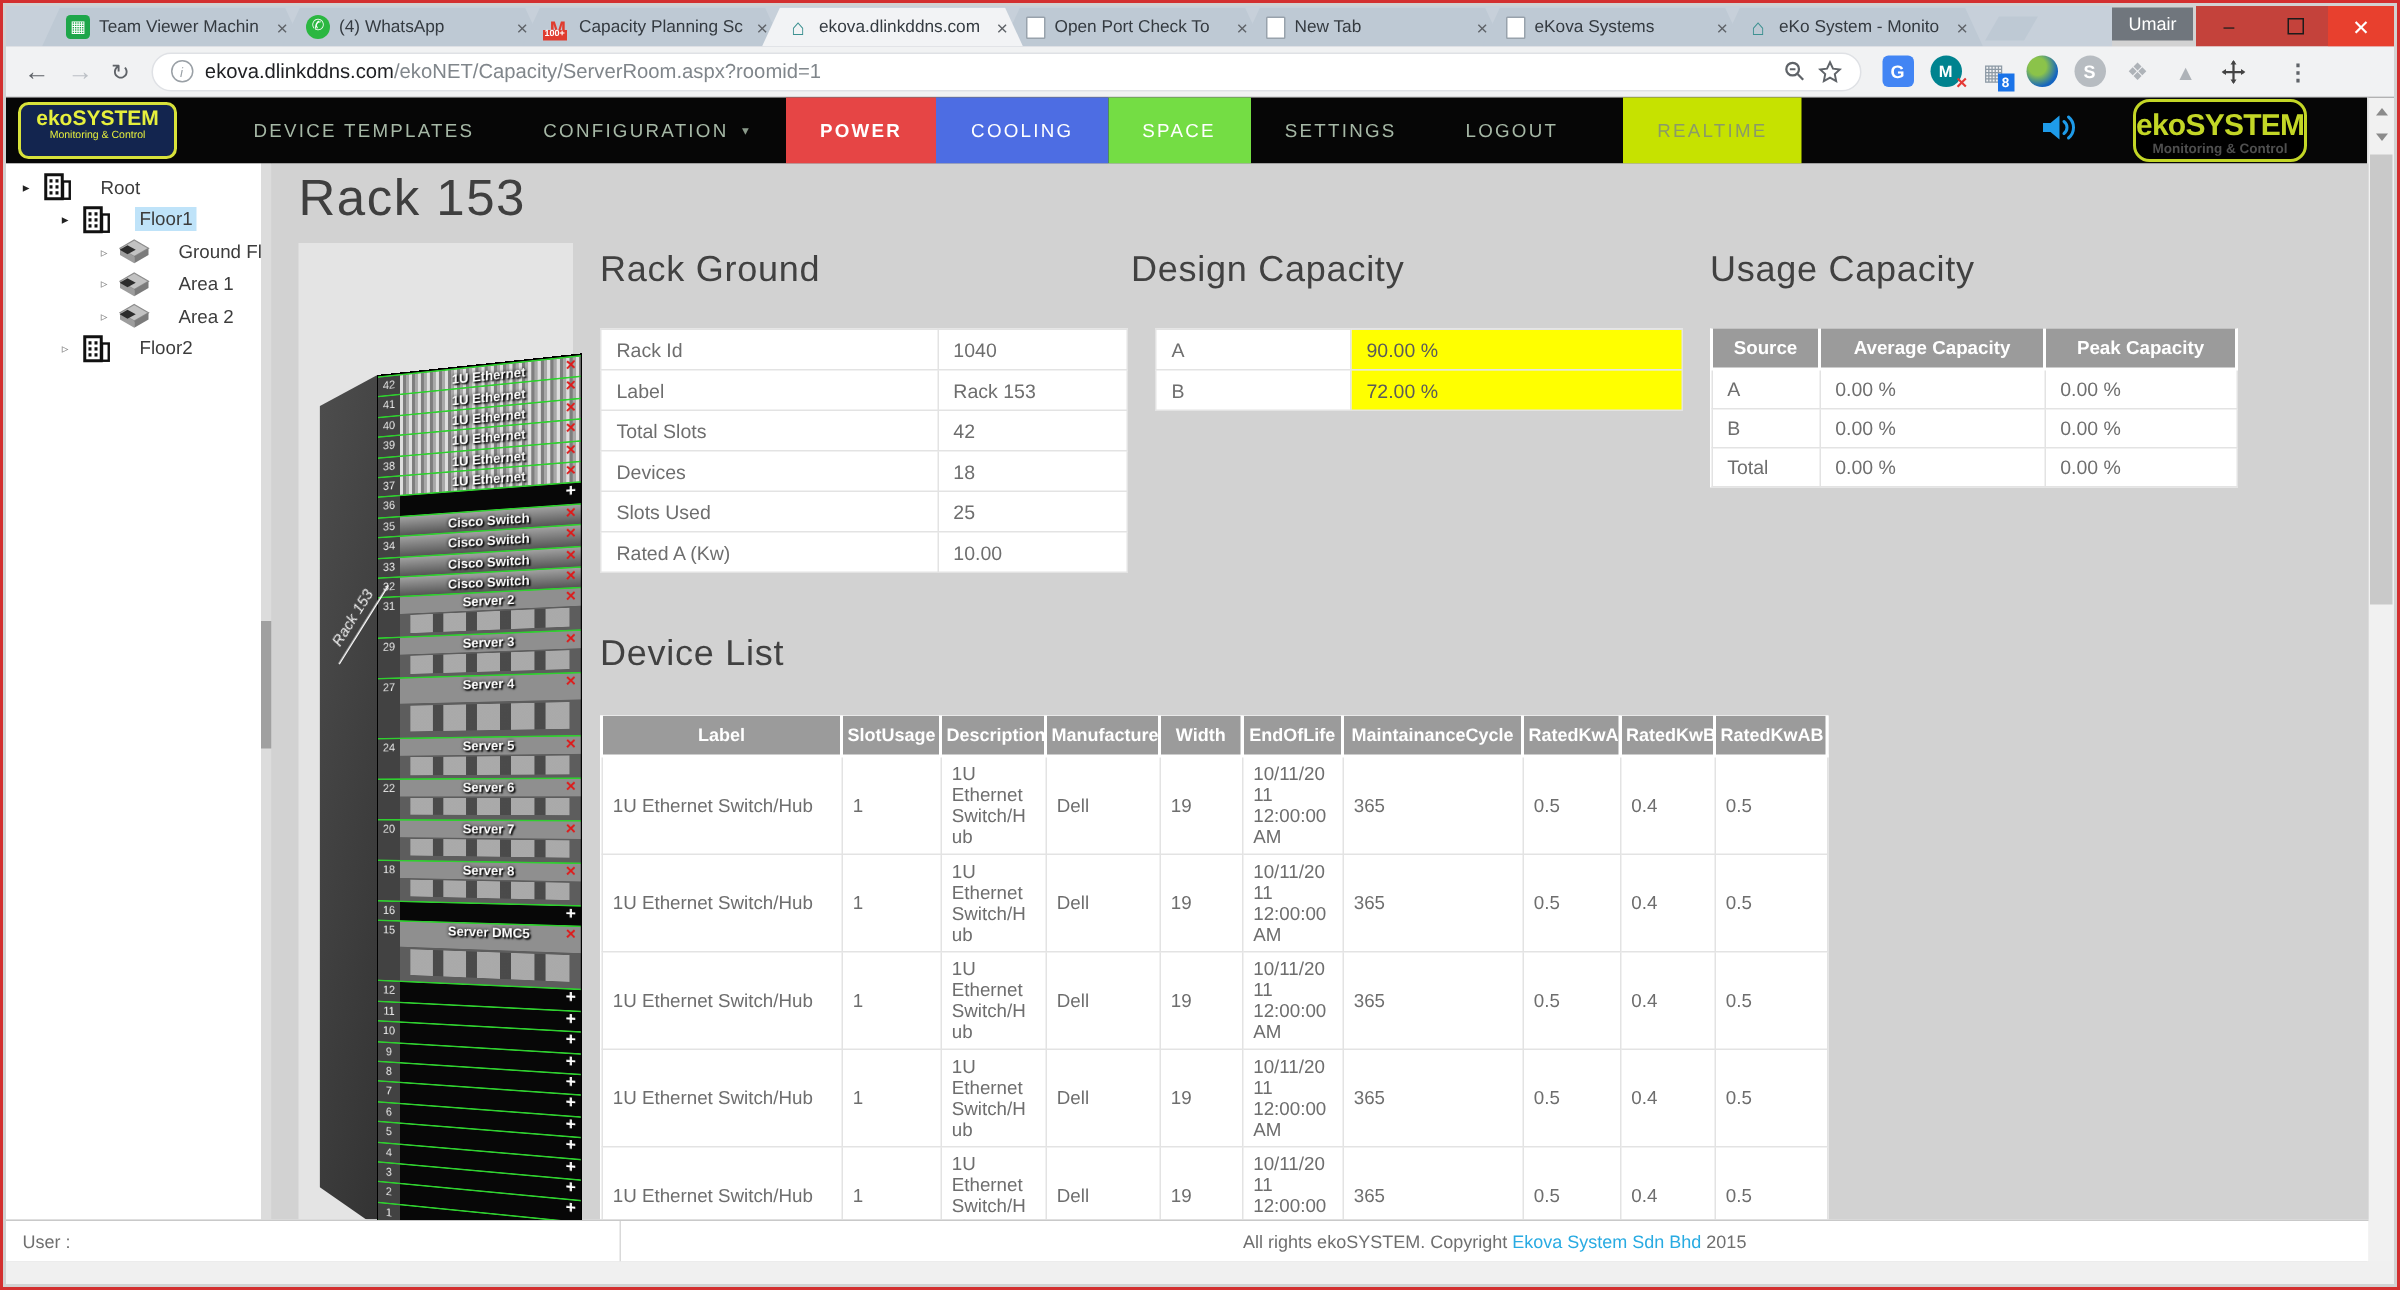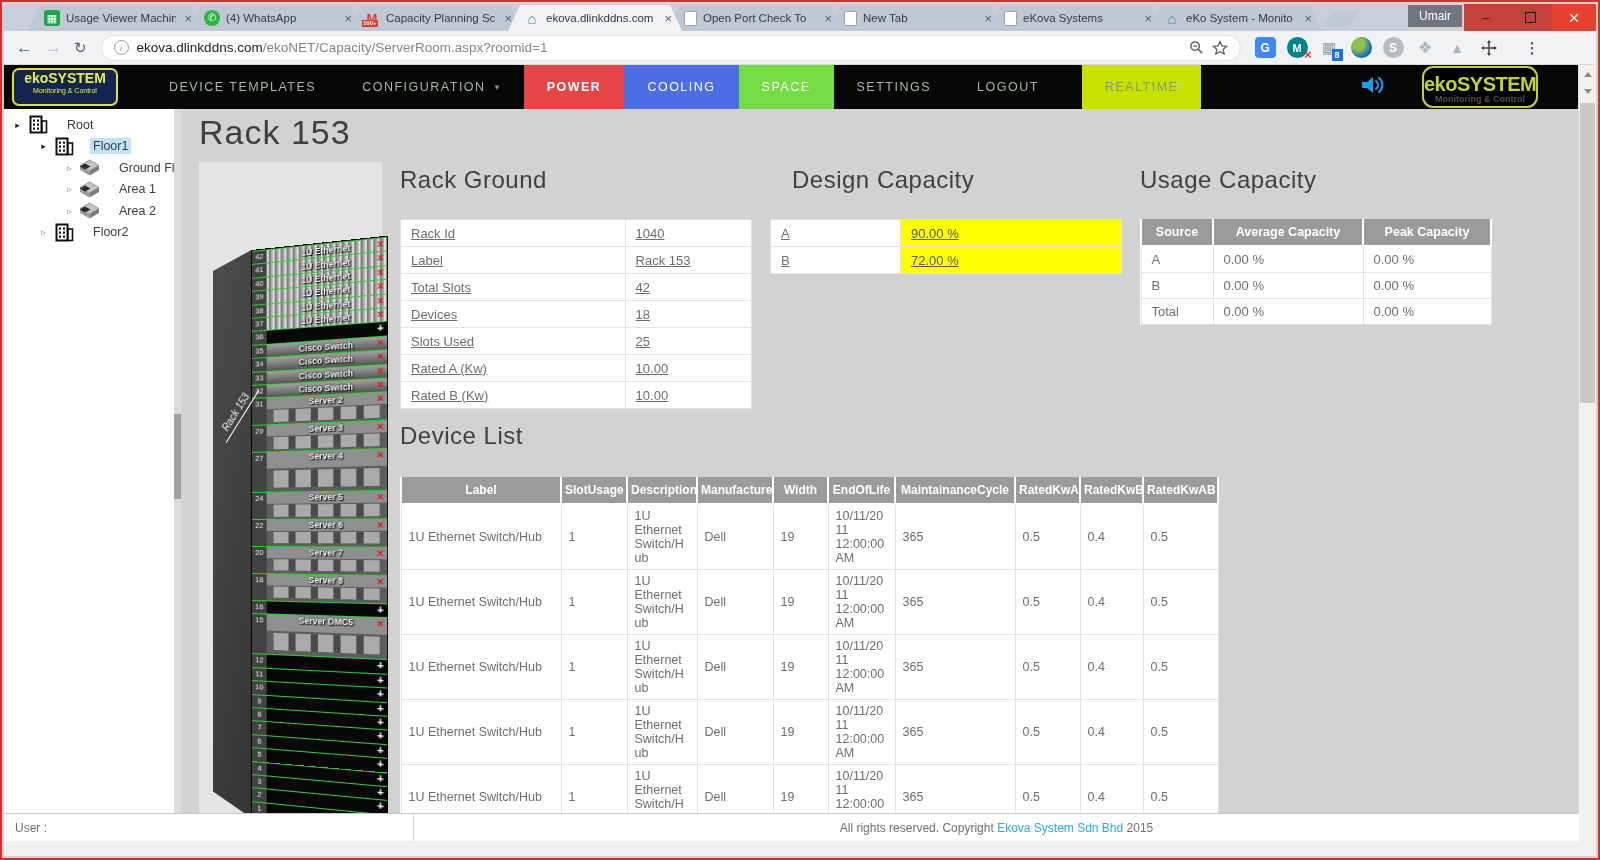--- a/index.html
+++ b/index.html
@@ -138,21 +138,21 @@
   .slot.eth .face{background:repeating-linear-gradient(90deg,#dedede 0 2px,#7e7e7e 2px 4px,#a8a8a8 4px 6px);}
   .slot.dark .face{background:#070707;}
   .slot.cisco .face{background:linear-gradient(180deg,#a0a0a0,#565656);}
   .slot.server .face{background:linear-gradient(180deg,#8f8f8f 0 42%,#5d5d5d 42% 100%);align-items:flex-start;}
   .slot.server .face::after{content:"";position:absolute;left:6%;right:6%;top:46%;bottom:10%;
       background:repeating-linear-gradient(90deg,#b7b7b7 0 15px,#474747 15px 22px);opacity:.85;}
 
   
   table{border-collapse:collapse;background:#fff;width:100%;table-layout:fixed;}
   td,th{border:1px solid #e3e3e3;font-weight:normal;}
-  .kv td{font-size:13px;color:#6e6e6e;padding:5px 10px;height:16px;text-decoration:underline;}
+  .kv td{font-size:13px;color:#6e6e6e;padding:5px 10px;height:16px;}
   #rd-wrap{position:absolute;left:219px;top:110px;width:352px;}
   #dc-wrap{position:absolute;left:589px;top:110px;width:352px;}
   #dc-wrap td.hl{background:#ffff00;color:#5a5a5a;}
   #uc-wrap{position:absolute;left:959px;top:110px;width:352px;}
   #uc-wrap th{background:#9b9b9b;color:#fff;font-size:12.5px;font-weight:bold;padding:6px 4px;
               border:2px solid #fff;border-top:none;}
   #uc-wrap td{font-size:13px;color:#6e6e6e;padding:5px 10px;}
   #dl-wrap{position:absolute;left:219px;top:368px;width:817px;}
   #dl-wrap th{background:#9b9b9b;color:#fff;font-size:12px;font-weight:bold;padding:6px 3px;
               border:2px solid #fff;border-top:none;overflow:hidden;white-space:nowrap;}
@@ -169,21 +169,21 @@
   .bottom-strip{position:absolute;left:2px;right:2px;bottom:2px;height:15px;background:#f0f0f0;}
 </style>
 </head>
 <body>
 
 <div id="frame">
 
   <div class="tabbar">
       <div class="tab">
         <span class="fav teamviewer"></span>
-        <span class="tab-title">Usage Viewer Machin</span>
+        <span class="tab-title">Team Viewer Machin</span>
         <span class="tab-close">×</span>
       </div>
       <div class="tab">
         <span class="fav whatsapp"></span>
         <span class="tab-title">(4) WhatsApp</span>
         <span class="tab-close">×</span>
       </div>
       <div class="tab">
         <span class="fav gmail">
           <span class="fav-badge">100+</span>
@@ -595,21 +595,21 @@
             </div>
             <div class="slot dark" style="height: 13.42px;">
               <span class="num">1</span>
               <div class="face"></div>
             </div>
           </div>
       </div>
     </div>
 
     <div class="sec-head" id="h-rack-details" style="left:219px;top:57px">Rack Ground</div>
-    <div class="sec-head" id="h-design" style="left:611px;top:57px">Design Capacity</div>
+    <div class="sec-head" id="h-design" style="left:573px;top:57px">Design Capacity</div>
     <div class="sec-head" id="h-usage" style="left:959px;top:57px">Usage Capacity</div>
     <div class="sec-head" id="h-devices" style="left:219px;top:313px">Device List</div>
 
     <div id="rd-wrap">
         <table class="kv">
           <tbody id="rd-body">
             <tr>
               <td style="width: 58%;">Rack Id</td>
               <td>1040</td>
             </tr>
@@ -624,24 +624,20 @@
             <tr>
               <td style="width: 58%;">Devices</td>
               <td>18</td>
             </tr>
             <tr>
               <td style="width: 58%;">Slots Used</td>
               <td>25</td>
             </tr>
             <tr>
               <td style="width: 58%;">Rated A (Kw)</td>
-              <td>10.00</td>
-            </tr>
-            <tr>
-              <td style="width: 58%;">Rated B (Kw)</td>
               <td>10.00</td>
             </tr>
           </tbody>
         </table>
       </div>
     <div id="dc-wrap">
         <table class="kv">
           <colgroup>
             <col style="width:130px">
             <col>
@@ -781,19 +777,19 @@
               <td>0.5</td>
             </tr>
           </tbody>
         </table>
       </div>
   </div>
 
   <div class="footer">
     <div class="footer-user">User :</div>
     <div class="footer-copy">
-      <span>All rights reserved. Copyright</span>
+      <span>All rights ekoSYSTEM. Copyright</span>
       <a href="#">Ekova System Sdn Bhd</a>
       <span>2015</span>
     </div>
   </div>
   <div class="bottom-strip"></div>
 </div>
 
 </body></html>

